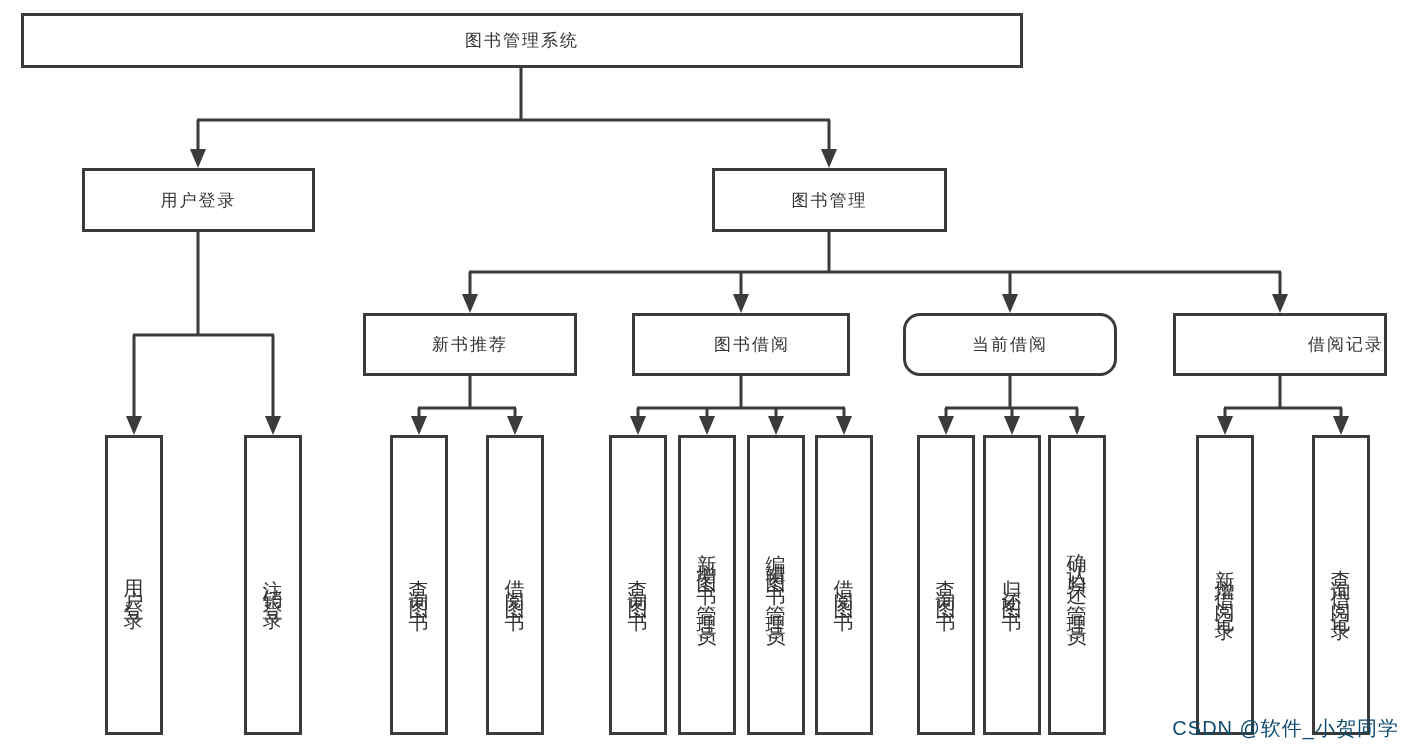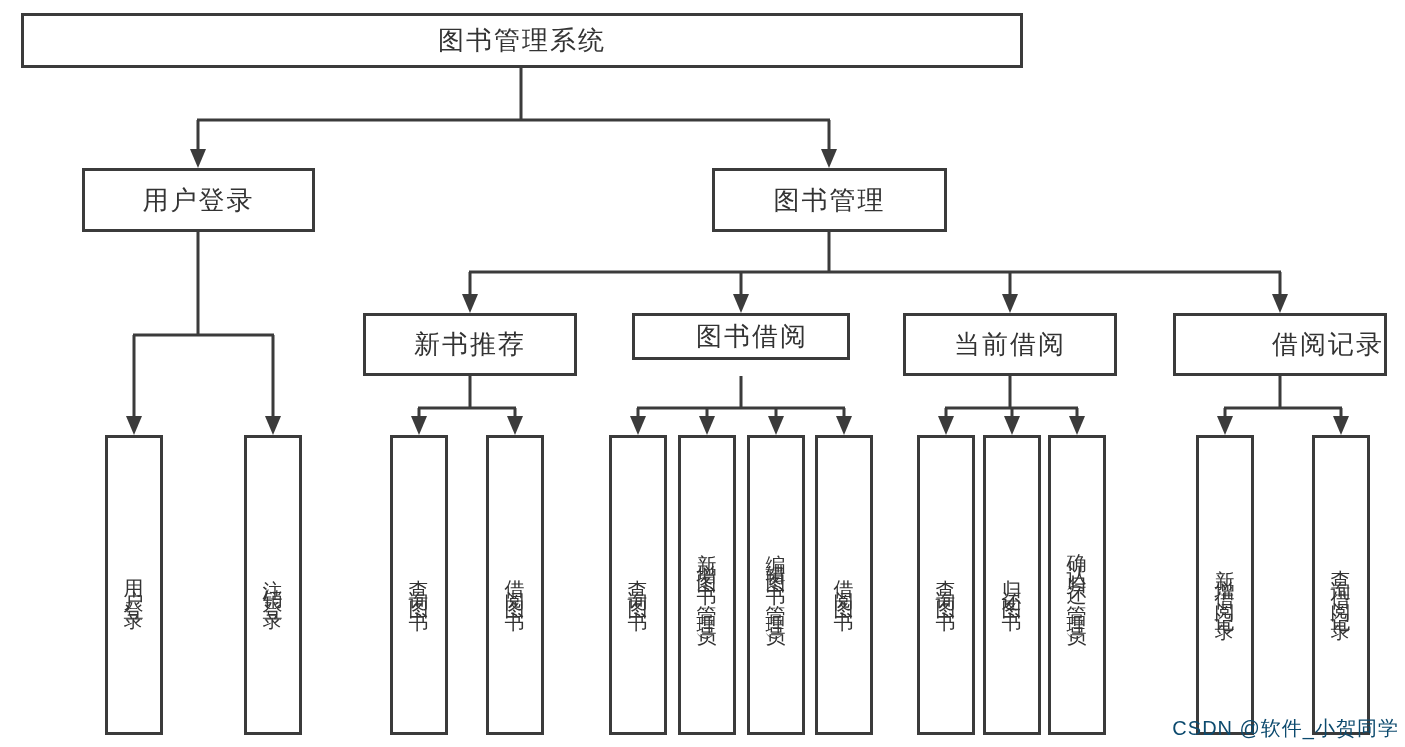--- a/index.html
+++ b/index.html
@@ -25,21 +25,21 @@
     position: absolute;
     box-sizing: border-box;
     border: 3px solid #3b3b3b;
     background: #ffffff;
     display: flex;
     align-items: center;
     justify-content: center;
     color: #333333;
   }
   .h-node {
-    font-size: 26px;
+    font-size: 17px;
     letter-spacing: 2px;
     white-space: nowrap;
   }
   .leaf {
     width: 58px;
     top: 435px;
     height: 300px;
   }
   .leaf .v-label {
     writing-mode: vertical-rl;
@@ -110,24 +110,24 @@
   <div class="node h-node" style="left:82px; top:168px; width:233px; height:64px;">
     <span>用户登录</span>
   </div>
   <div class="node h-node" style="left:712px; top:168px; width:235px; height:64px;">
     <span>图书管理</span>
   </div>
 
   <div class="node h-node" style="left:363px; top:313px; width:214px; height:63px;">
     <span>新书推荐</span>
   </div>
-  <div class="node h-node" style="left:632px; top:313px; width:218px; height:47px;padding-left:22px;">
+  <div class="node h-node" style="left:632px; top:313px; width:218px; height:63px;padding-left:22px;">
     <span>图书借阅</span>
   </div>
-  <div class="node h-node" style="left:903px; top:313px; width:214px; height:63px;">
+  <div class="node h-node" style="left:903px; top:313px; width:214px; height:63px;border-radius:17px;">
     <span>当前借阅</span>
   </div>
   <div class="node h-node" style="left:1173px; top:313px; width:214px; height:63px;justify-content:flex-end;">
     <span>借阅记录</span>
   </div>
 
   <div class="node leaf" style="left:105px;">
     <span class="v-label">用户登录</span>
   </div>
   <div class="node leaf" style="left:244px;">

